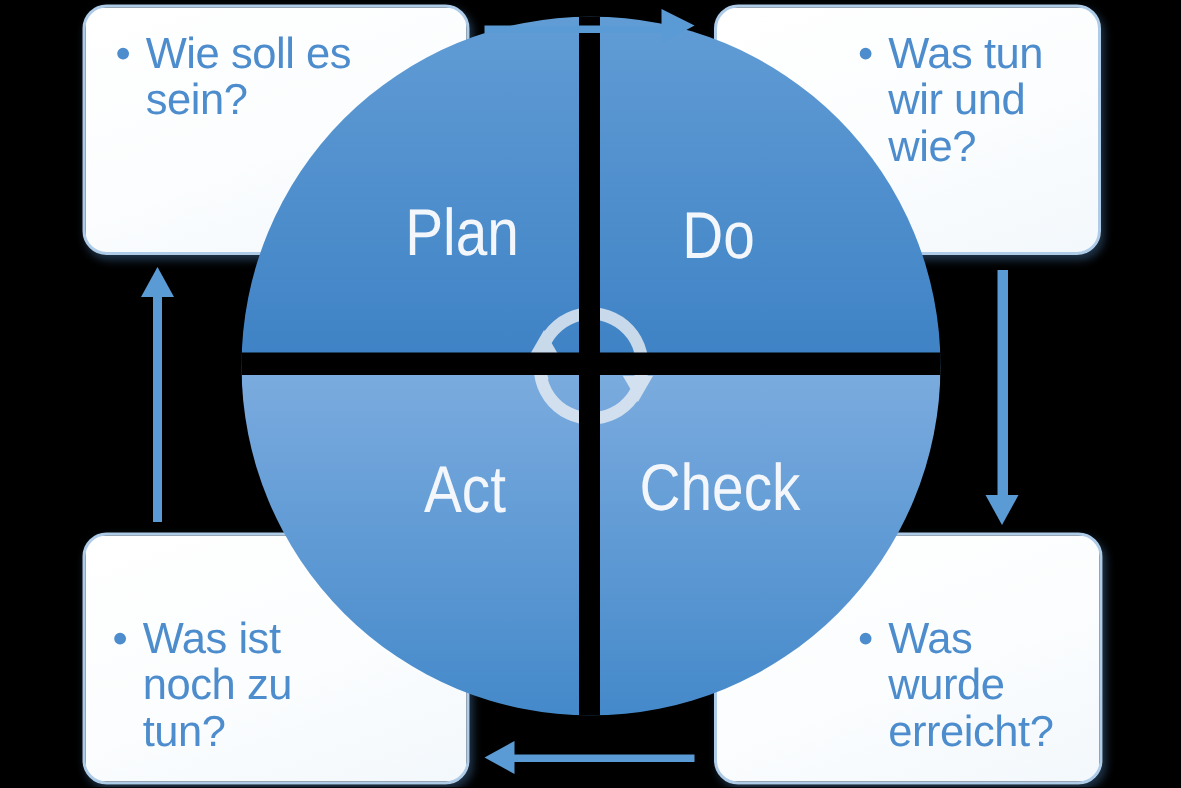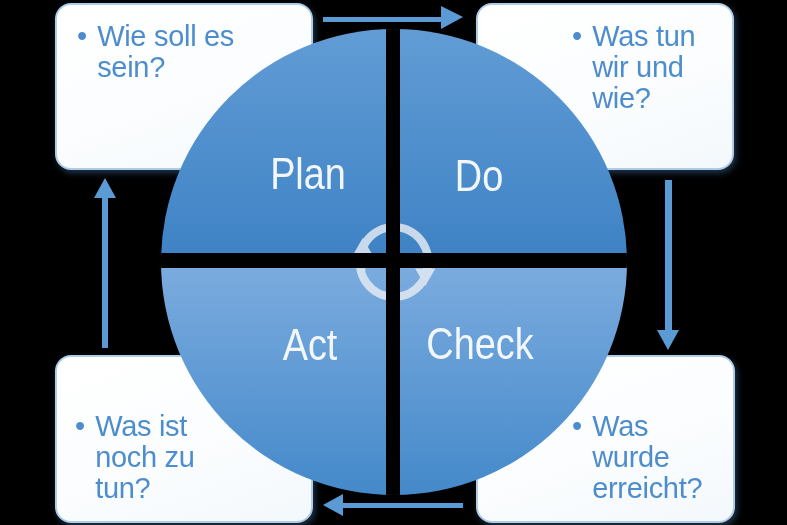--- a/index.html
+++ b/index.html
@@ -25,21 +25,21 @@
   .bullet{
     color:#4d8dcd;font-size:29px;line-height:31px;flex:0 0 auto;
   }
   .note-text{
     color:#4d8dcd;font-size:29px;line-height:31px;white-space:pre-line;
     letter-spacing:-0.3px;
   }
 
   
   .circle{
-    position:absolute;left:161px;top:29px;width:466px;height:466px;
+    position:absolute;left:161px;top:11px;width:466px;height:466px;
     border-radius:50%;overflow:hidden;
   }
   .quad{position:absolute;width:233px;height:233px;}
   .quad.q-plan {left:0;  top:0;  background:linear-gradient(180deg,#619cd5 0%,#3e82c5 100%);}
   .quad.q-do   {left:233px;top:0; background:linear-gradient(180deg,#619cd5 0%,#3e82c5 100%);}
   .quad.q-act  {left:0;  top:233px;background:linear-gradient(180deg,#7cacdf 0%,#4489ca 100%);}
   .quad.q-check{left:233px;top:233px;background:linear-gradient(180deg,#7cacdf 0%,#4489ca 100%);}
 
   .cycle-icon{position:absolute;left:187px;top:187px;width:92px;height:92px;opacity:0.82;}
 

